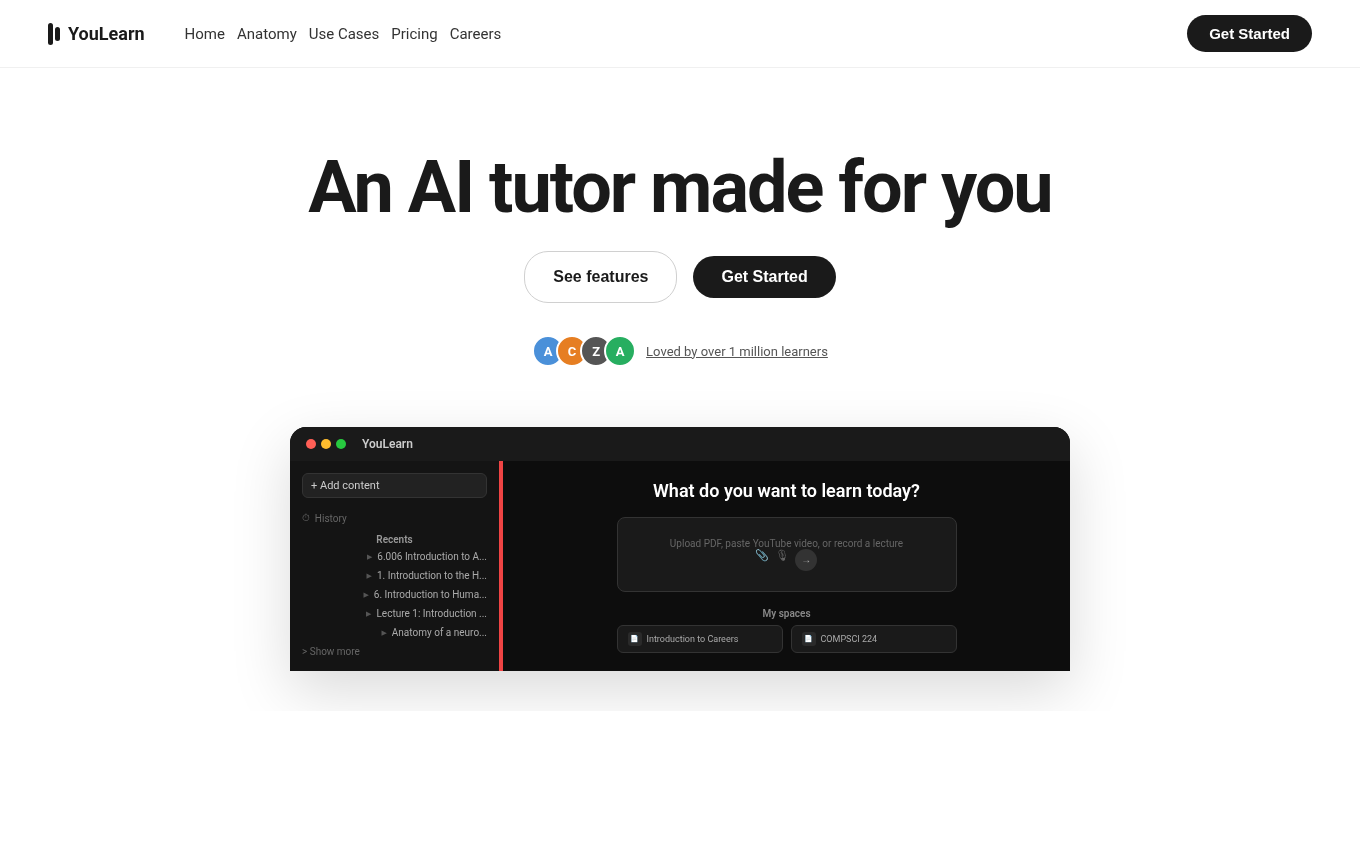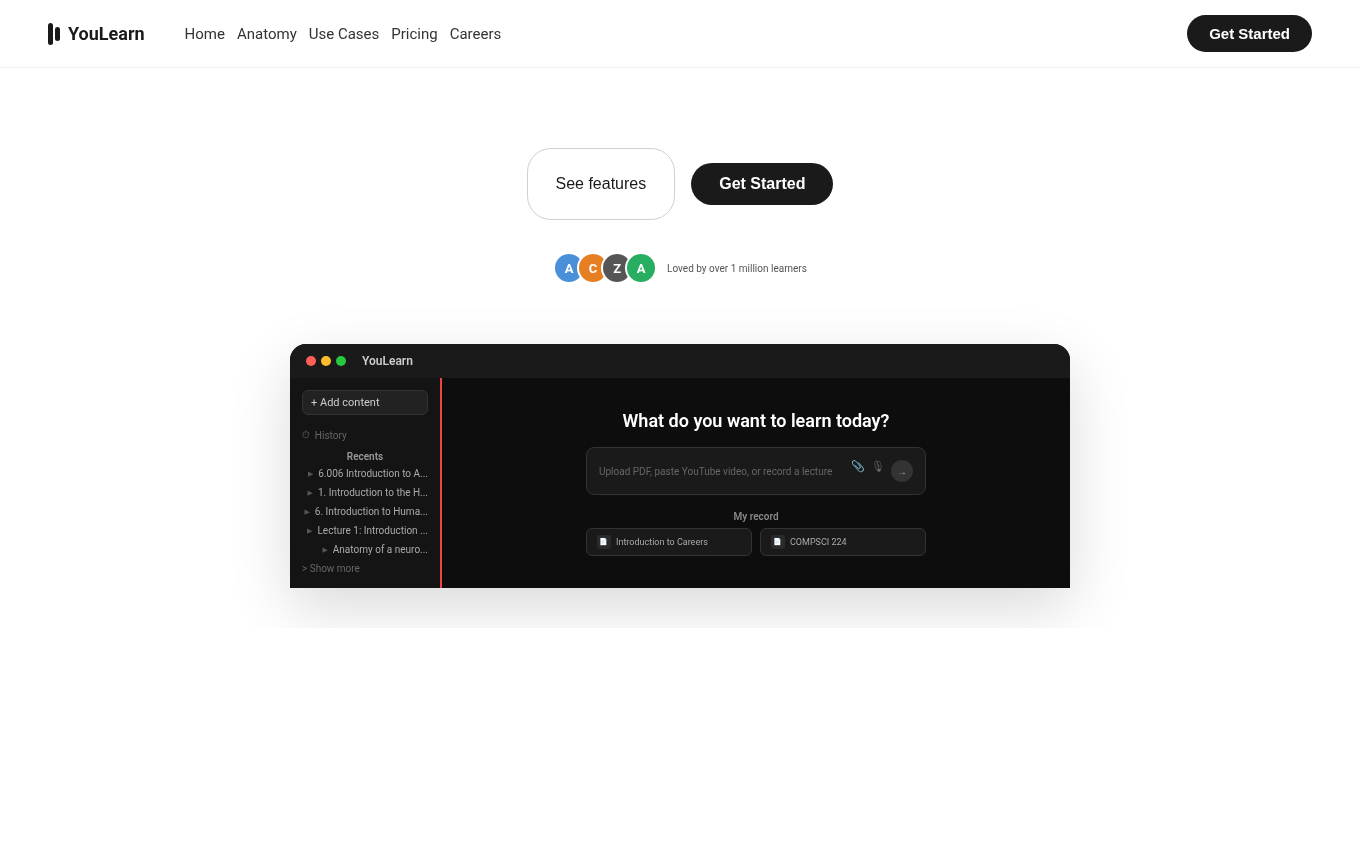--- a/index.html
+++ b/index.html
@@ -116,23 +116,23 @@
       display: flex;
       gap: 16px;
       align-items: center;
       margin-bottom: 32px;
     }
 
     .btn-outline {
       background: #fff;
       border: 1.5px solid #d0d0d0;
       border-radius: 24px;
-      padding: 26px 28px;
+      padding: 16px 28px;
       font-size: 16px;
-      font-weight: 400;
+      font-weight: 700;
       color: #1a1a1a;
       cursor: pointer;
     }
 
     .btn-dark {
       background: #1a1a1a;
       border: none;
       border-radius: 24px;
       padding: 12px 28px;
       font-size: 16px;
@@ -168,22 +168,23 @@
     }
 
     .avatar:first-child { margin-left: 0; }
 
     .avatar-a1 { background: #4a90d9; }
     .avatar-a2 { background: #e67e22; }
     .avatar-a3 { background: #555; }
     .avatar-a4 { background: #27ae60; }
 
     .social-text {
-      font-size: 10px;
+      font-size: 13px;
       color: #555;
+      text-decoration: underline;
     }
 
     
     .app-preview-container {
       width: 100%;
       display: flex;
       justify-content: center;
       padding: 0 48px;
     }
 
@@ -225,25 +226,25 @@
       font-size: 12px;
       font-weight: 600;
     }
 
     .app-body {
       display: flex;
       height: 210px;
     }
 
     .app-sidebar {
-      width: 152px;
+      width: 213px;
       background: #141414;
       padding: 12px 0;
       flex-shrink: 0;
-      border-right: 2px solid #ef4444;
+      border-right: 4px solid #ef4444;
     }
 
     .sidebar-add-btn {
       margin: 0 12px 10px;
       background: #222;
       border: 1px solid #333;
       border-radius: 6px;
       color: #ccc;
       font-size: 11px;
       padding: 5px 8px;
@@ -306,25 +307,26 @@
       color: #fff;
       font-size: 18px;
       font-weight: 600;
       text-align: center;
     }
 
     .app-input-row {
       background: #1a1a1a;
       border: 1px solid #333;
       border-radius: 8px;
-      padding: 12px 12px;
+      padding: 20px 12px;
       width: 340px;
       display: flex;
       align-items: center;
       justify-content: space-between;
+      flex-direction: column;
     }
 
     .app-input-hint {
       color: #666;
       font-size: 10px;
     }
 
     .app-input-send {
       width: 22px;
       height: 22px;
@@ -399,20 +401,21 @@
       <li><a href="#">Anatomy</a></li>
       <li><a href="#">Use Cases</a></li>
       <li><a href="#">Pricing</a></li>
       <li><a href="#">Careers</a></li>
     </ul>
   </div>
   <button class="nav-cta">Get Started</button>
 </nav>
 
 <section class="hero">
+  <h1 class="hero-title">An AI tutor made for you</h1>
 
   <div class="hero-buttons">
     <button class="btn-outline">See features</button>
     <button class="btn-dark">Get Started</button>
   </div>
 
   <div class="social-proof">
     <div class="avatars">
       <div class="avatar avatar-a1">A</div>
       <div class="avatar avatar-a2">C</div>
@@ -467,21 +470,21 @@
           <div class="app-main-title">What do you want to learn today?</div>
           <div class="app-input-row">
             <span class="app-input-hint">Upload PDF, paste YouTube video, or record a lecture</span>
             <div class="app-input-icons">
               <span style="color:#666;font-size:11px;">📎</span>
               <span style="color:#666;font-size:11px;">🎙</span>
               <div class="app-input-send">→</div>
             </div>
           </div>
           <div class="app-spaces-section">
-            <div class="app-spaces-label">My record</div>
+            <div class="app-spaces-label">My spaces</div>
             <div class="app-spaces-row">
               <div class="app-space-card">
                 <div class="space-icon">📄</div>
                 <span>Introduction to Careers</span>
               </div>
               <div class="app-space-card">
                 <div class="space-icon">📄</div>
                 <span>COMPSCI 224</span>
               </div>
             </div>

